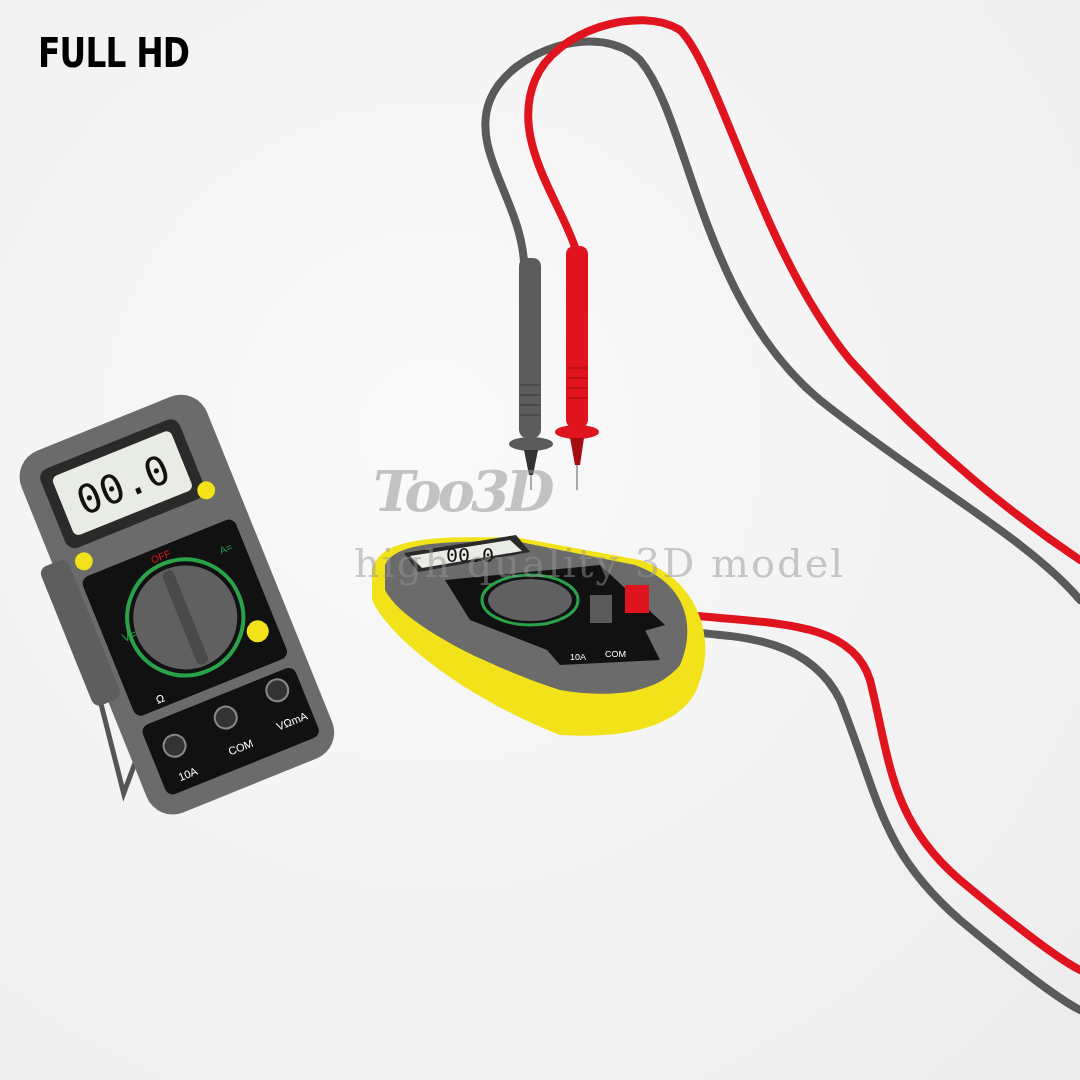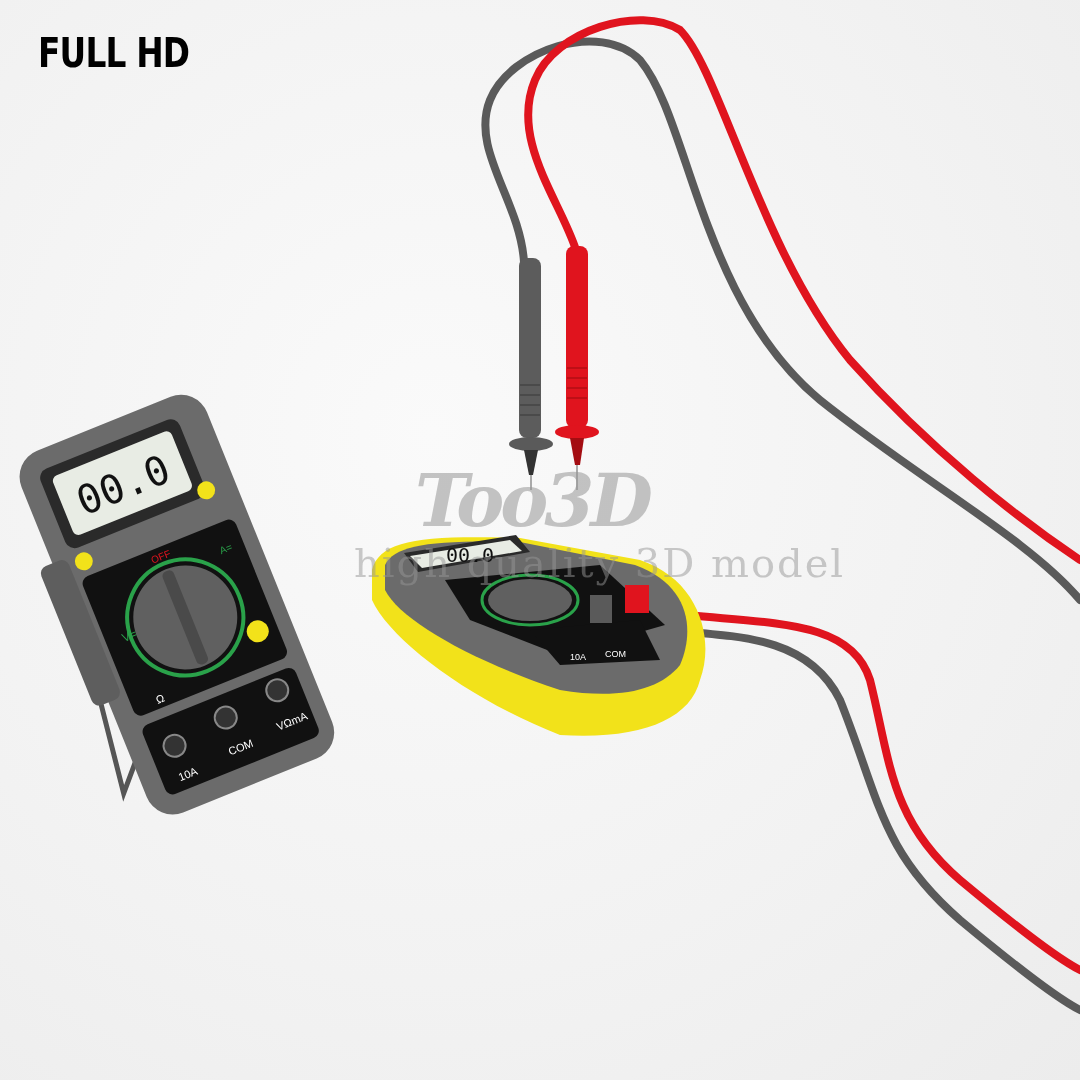--- a/index.html
+++ b/index.html
@@ -2,22 +2,22 @@
 <html><head>
 <meta charset="utf-8">
 <style>
   html,body{margin:0;padding:0;}
   body{width:1080px;height:1080px;overflow:hidden;position:relative;
        background:radial-gradient(ellipse at 40% 40%, #fafafa 0%, #f2f2f2 60%, #ececec 100%);
        font-family:"Liberation Sans",sans-serif;}
   .badge{position:absolute;left:38px;top:30px;font-family:"DejaVu Sans",sans-serif;
          font-weight:bold;font-size:40px;color:#000;letter-spacing:-1px;transform:scaleX(0.82);transform-origin:left top;}
   svg{position:absolute;left:0;top:0;}
-  .wm1{position:absolute;left:415px;top:458px;font-family:"DejaVu Serif",serif;font-style:italic;
-       font-size:72px;color:rgba(150,150,150,0.55);letter-spacing:-4px;font-weight:bold;}
+  .wm1{position:absolute;left:373px;top:458px;font-family:"DejaVu Serif",serif;font-style:italic;
+       font-size:56px;color:rgba(150,150,150,0.55);letter-spacing:-4px;font-weight:bold;}
   .wm2{position:absolute;left:354px;top:540px;font-family:"DejaVu Serif",serif;
        font-size:40px;color:rgba(150,150,150,0.5);letter-spacing:2px;}
 </style>
 </head>
 <body>
 
 <div class="badge">FULL HD</div>
 
 <svg width="1080" height="1080" viewBox="0 0 1080 1080">
 

